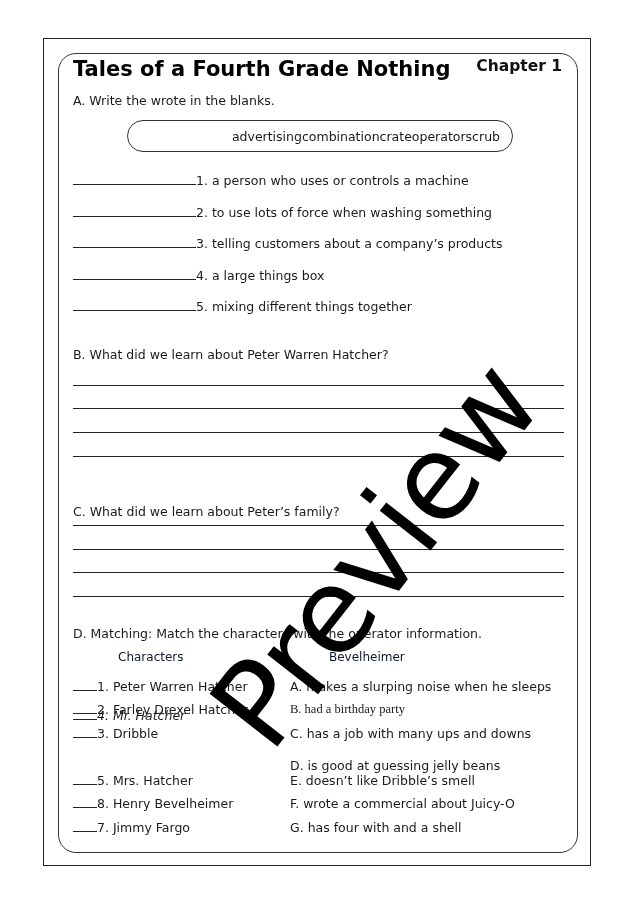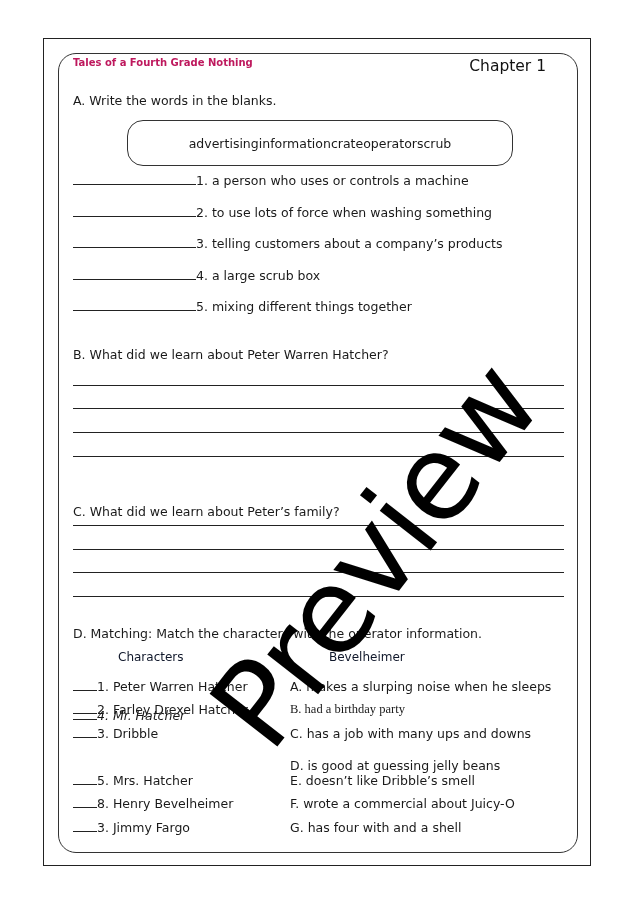--- a/index.html
+++ b/index.html
@@ -30,42 +30,42 @@
       top: 53px;
       width: 520px;
       height: 800px;
       border: 1px solid #333;
       border-radius: 18px;
       box-sizing: border-box;
     }
     .abs { position: absolute; white-space: nowrap; }
     .title {
       left: 73px; top: 57px;
-      font-size: 10px; font-weight: bold;
-      color: #be185d;
+      font-size: 21px; font-weight: bold;
+      color: #000000;
     }
     .chapter {
-      right: 92px; top: 57px;
-      font-size: 15.5px; font-weight: normal;
+      right: 76px; top: 57px;
+      font-size: 15.5px; font-weight: bold;
       color: #111;
     }
     .section-heading {
       font-size: 12.5px;
       color: #1a1a1a;
     }
     .word-bank {
       position: absolute;
       left: 127px; top: 120px;
-      width: 386px; height: 46px;
+      width: 386px; height: 32px;
       border: 1px solid #333;
       border-radius: 16px;
       box-sizing: border-box;
       display: flex;
       align-items: center;
-      justify-content: center;
+      justify-content: flex-end;
       padding: 0 12px;
       font-size: 12.5px;
     }
     .word-bank span { display: inline-block; }
     .vocab-row {
       position: absolute;
       left: 73px;
       font-size: 12.5px;
       white-space: nowrap;
     }
@@ -115,41 +115,41 @@
   </style>
 </head>
 <body>
 
 <div class="outer-border"></div>
 <div class="inner-frame"></div>
 
 <div class="abs title">Tales of a Fourth Grade Nothing</div>
 <div class="abs chapter">Chapter 1</div>
 
-<div class="abs section-heading" style="left:73px; top:93px;">A. Write the words in the blanks.</div>
+<div class="abs section-heading" style="left:73px; top:93px;">A. Write the wrote in the blanks.</div>
 
 <div class="word-bank">
   <span>advertising</span>
-  <span>information</span>
+  <span>combination</span>
   <span>crate</span>
   <span>operator</span>
   <span>scrub</span>
 </div>
 
 <div class="vocab-row" style="top:173px;">
   <span class="blank"></span><span>1.</span> <span>a person who uses or controls a machine</span>
 </div>
 <div class="vocab-row" style="top:205px;">
   <span class="blank"></span><span>2.</span> <span>to use lots of force when washing something</span>
 </div>
 <div class="vocab-row" style="top:236px;">
   <span class="blank"></span><span>3.</span> <span>telling customers about a company’s products</span>
 </div>
 <div class="vocab-row" style="top:268px;">
-  <span class="blank"></span><span>4.</span> <span>a large scrub box</span>
+  <span class="blank"></span><span>4.</span> <span>a large things box</span>
 </div>
 <div class="vocab-row" style="top:299px;">
   <span class="blank"></span><span>5.</span> <span>mixing different things together</span>
 </div>
 
 <div class="abs section-heading" style="left:73px; top:347px;">B. What did we learn about Peter Warren Hatcher?</div>
 <div class="answer-line" style="top:385px;"></div>
 <div class="answer-line" style="top:408px;"></div>
 <div class="answer-line" style="top:432px;"></div>
 <div class="answer-line" style="top:456px;"></div>
@@ -163,21 +163,21 @@
 <div class="abs section-heading" style="left:73px; top:626px;">D. Matching: Match the characters with the operator information.</div>
 <div class="abs col-heading" style="left:118px; top:650px;">Characters</div>
 <div class="abs col-heading" style="left:329px; top:650px;">Bevelheimer</div>
 
 <div class="match-left" style="left:73px; top:679px;"><span class="short-blank"></span><span>1. Peter Warren Hatcher</span></div>
 <div class="match-left" style="left:73px; top:702px;"><span class="short-blank"></span><span>2. Farley Drexel Hatcher</span></div>
 <div class="match-left" style="left:73px; top:726px;"><span class="short-blank"></span><span>3. Dribble</span></div>
 <div class="match-left" style="left:73px; top:708px;font-style:italic;"><span class="short-blank"></span><span>4. Mr. Hatcher</span></div>
 <div class="match-left" style="left:73px; top:773px;"><span class="short-blank"></span><span>5. Mrs. Hatcher</span></div>
 <div class="match-left" style="left:73px; top:796px;"><span class="short-blank"></span><span>8. Henry Bevelheimer</span></div>
-<div class="match-left" style="left:73px; top:820px;"><span class="short-blank"></span><span>3. Jimmy Fargo</span></div>
+<div class="match-left" style="left:73px; top:820px;"><span class="short-blank"></span><span>7. Jimmy Fargo</span></div>
 
 <div class="match-right" style="left:290px; top:679px;">A. makes a slurping noise when he sleeps</div>
 <div class="match-right" style="left:290px; top:702px;font-family:Liberation Serif, serif;">B. had a birthday party</div>
 <div class="match-right" style="left:290px; top:726px;">C. has a job with many ups and downs</div>
 <div class="match-right" style="left:290px; top:750px;margin-top:8px;">D. is good at guessing jelly beans</div>
 <div class="match-right" style="left:290px; top:773px;">E. doesn’t like Dribble’s smell</div>
 <div class="match-right" style="left:290px; top:796px;">F. wrote a commercial about Juicy-O</div>
 <div class="match-right" style="left:290px; top:820px;">G. has four with and a shell</div>
 
 <div class="watermark">Preview</div>

